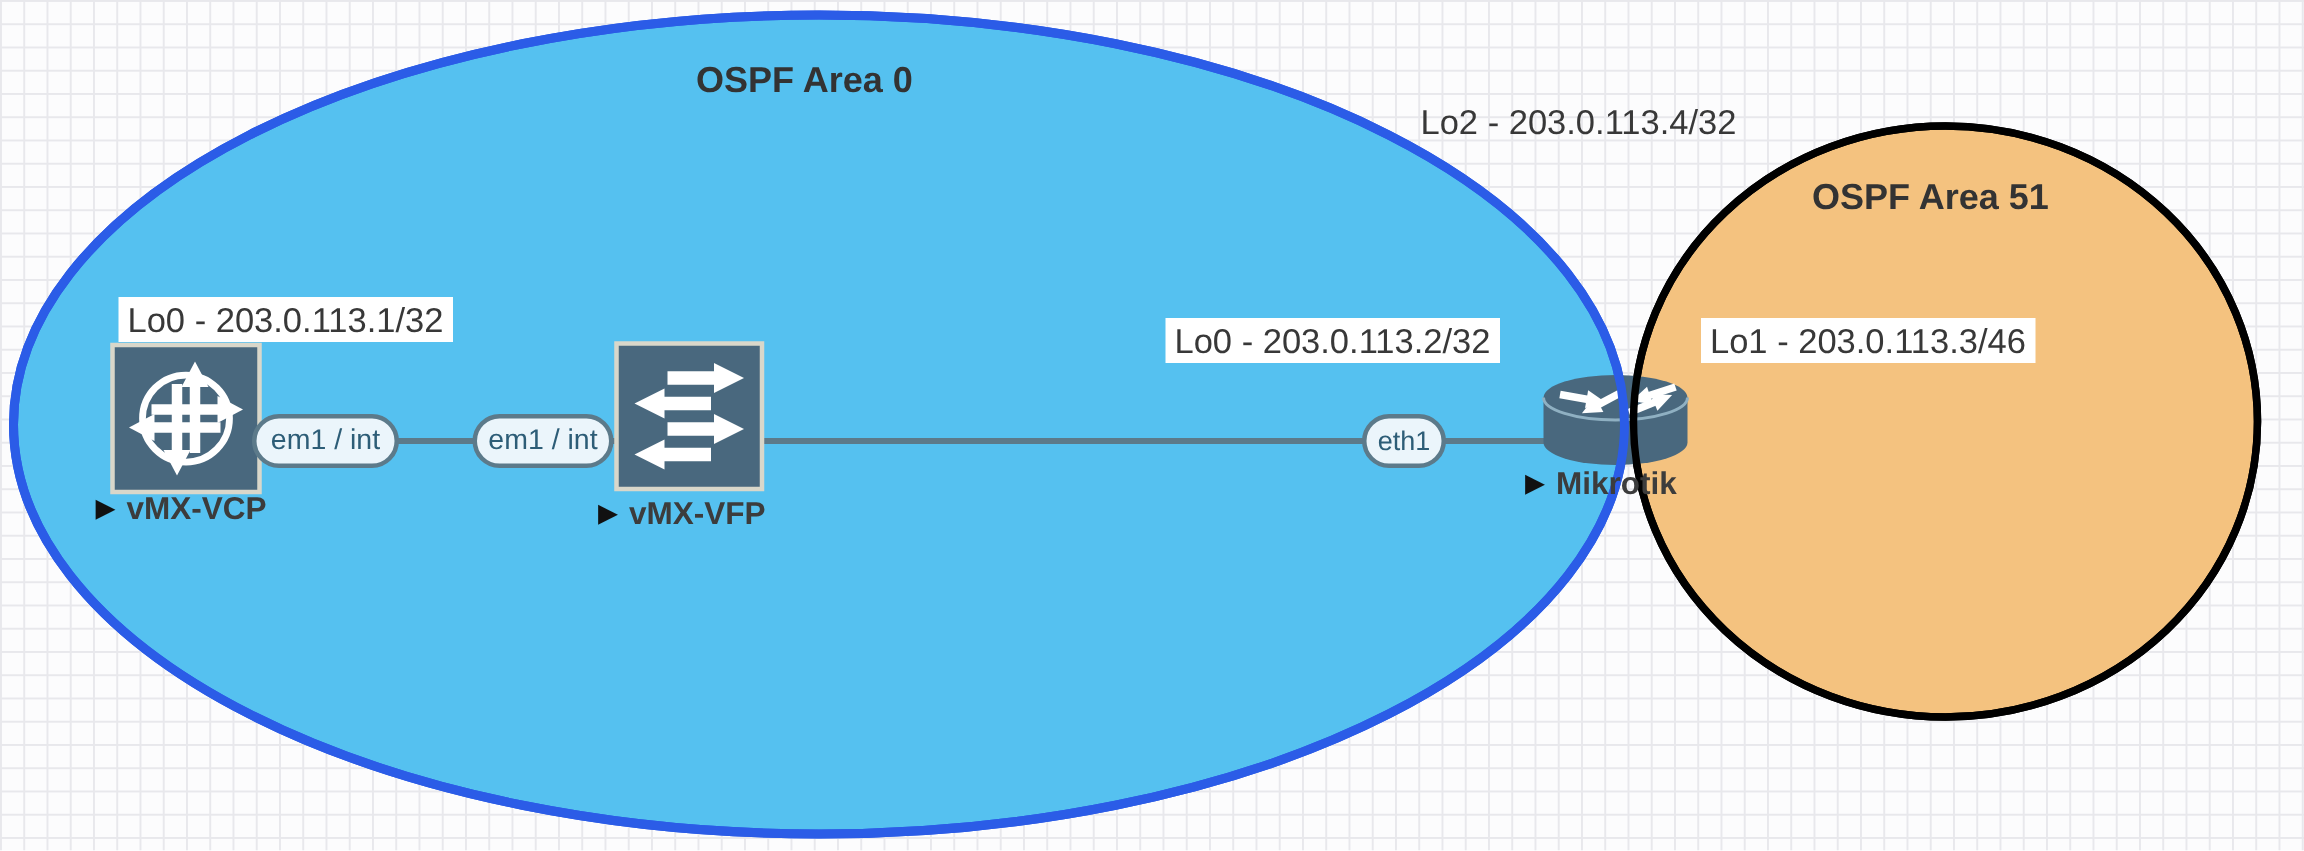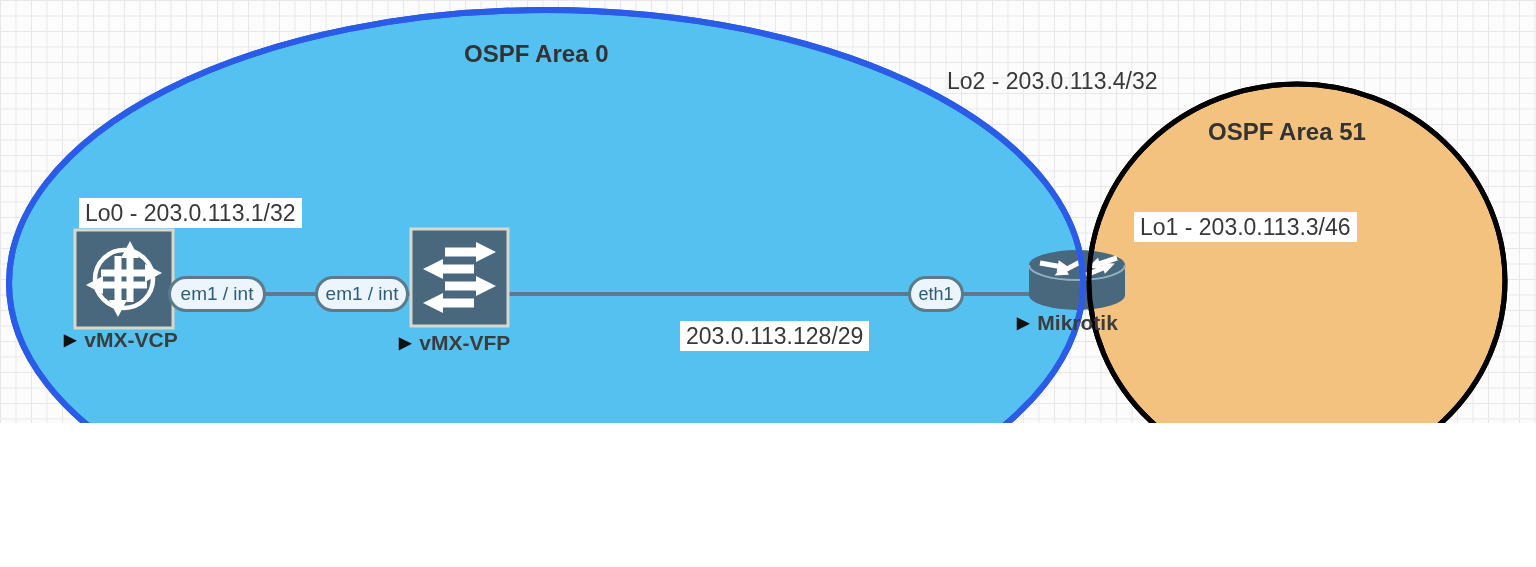--- a/index.html
+++ b/index.html
@@ -1,19 +1,19 @@
 <!DOCTYPE html>
 <html><head>
 <meta charset="utf-8">
 <style>
   html,body{margin:0;padding:0;background:#fff;}
   .canvas{
     position:relative;
     width:1536px;
-    height:423px;
+    height:567px;
     overflow:hidden;
     background-color:#fcfcfd;
     background-image:
       linear-gradient(#e8e8ec 1px, transparent 1px),
       linear-gradient(90deg, #e8e8ec 1px, transparent 1px);
     background-size:15.5px 15.5px;
     font-family:"Liberation Sans", sans-serif;
   }
   .layer{position:absolute;left:0;top:0;}
 
@@ -148,23 +148,23 @@
   </svg>
 
   <div class="areatitle" id="title-area0">OSPF Area 0</div>
   <div class="areatitle" id="title-area51">OSPF Area 51</div>
 
   <div class="pill" id="pill-1">em1 / int</div>
   <div class="pill" id="pill-2">em1 / int</div>
   <div class="pill" id="pill-4">eth1</div>
 
   <div class="iplabel" id="ip-1">Lo0 - 203.0.113.1/32</div>
+  <div class="iplabel" id="ip-2">Lo0 - 203.0.113.2/32</div>
   <div class="iplabel" id="ip-3">Lo1 - 203.0.113.3/46</div>
   <div class="iplabel nobg" id="ip-4">Lo2 - 203.0.113.4/32</div>
-  <div class="iplabel" id="ip-5">203.0.113.128/29</div>
 
   <div class="devlabel" id="devlabel-vcp">
     <span class="tri">▶</span>
     <span>vMX-VCP</span>
   </div>
   <div class="devlabel" id="devlabel-vfp">
     <span class="tri">▶</span>
     <span>vMX-VFP</span>
   </div>
   <div class="devlabel" id="devlabel-mik">

